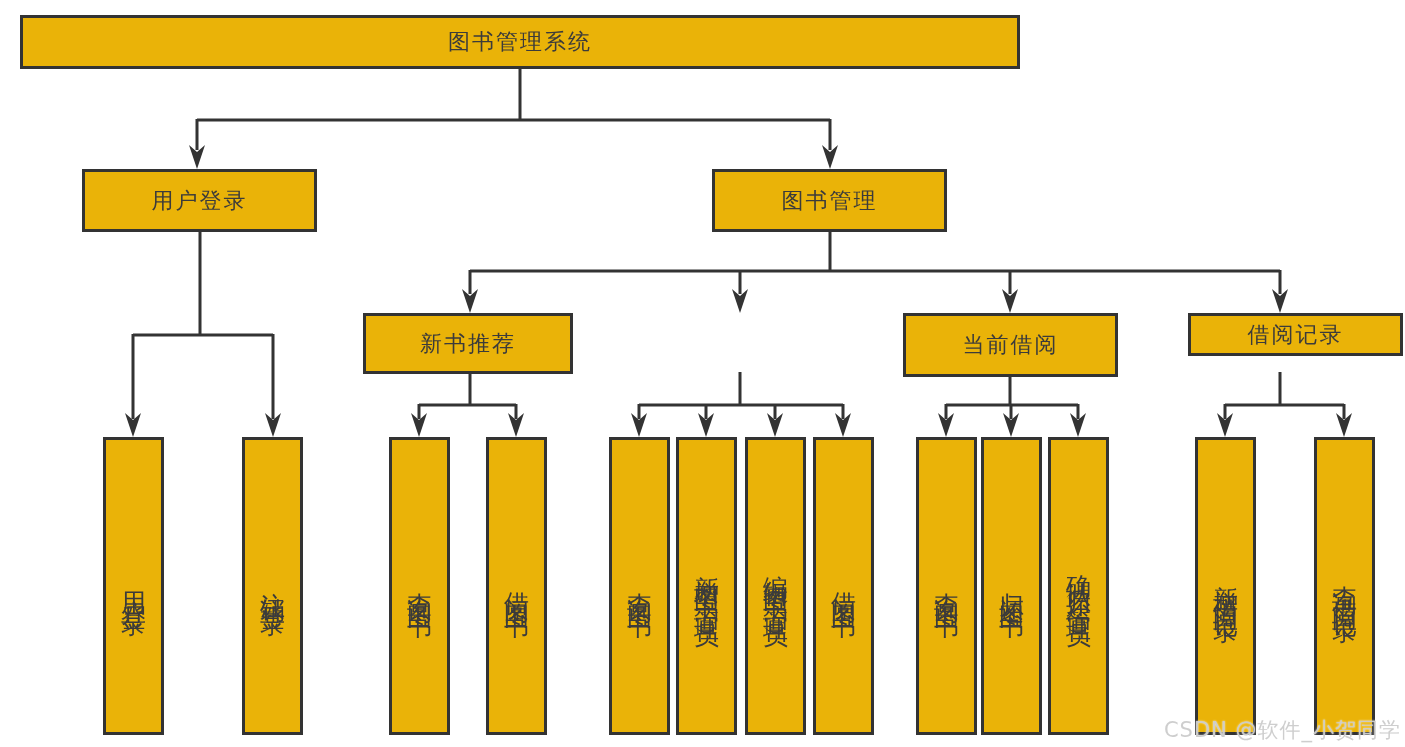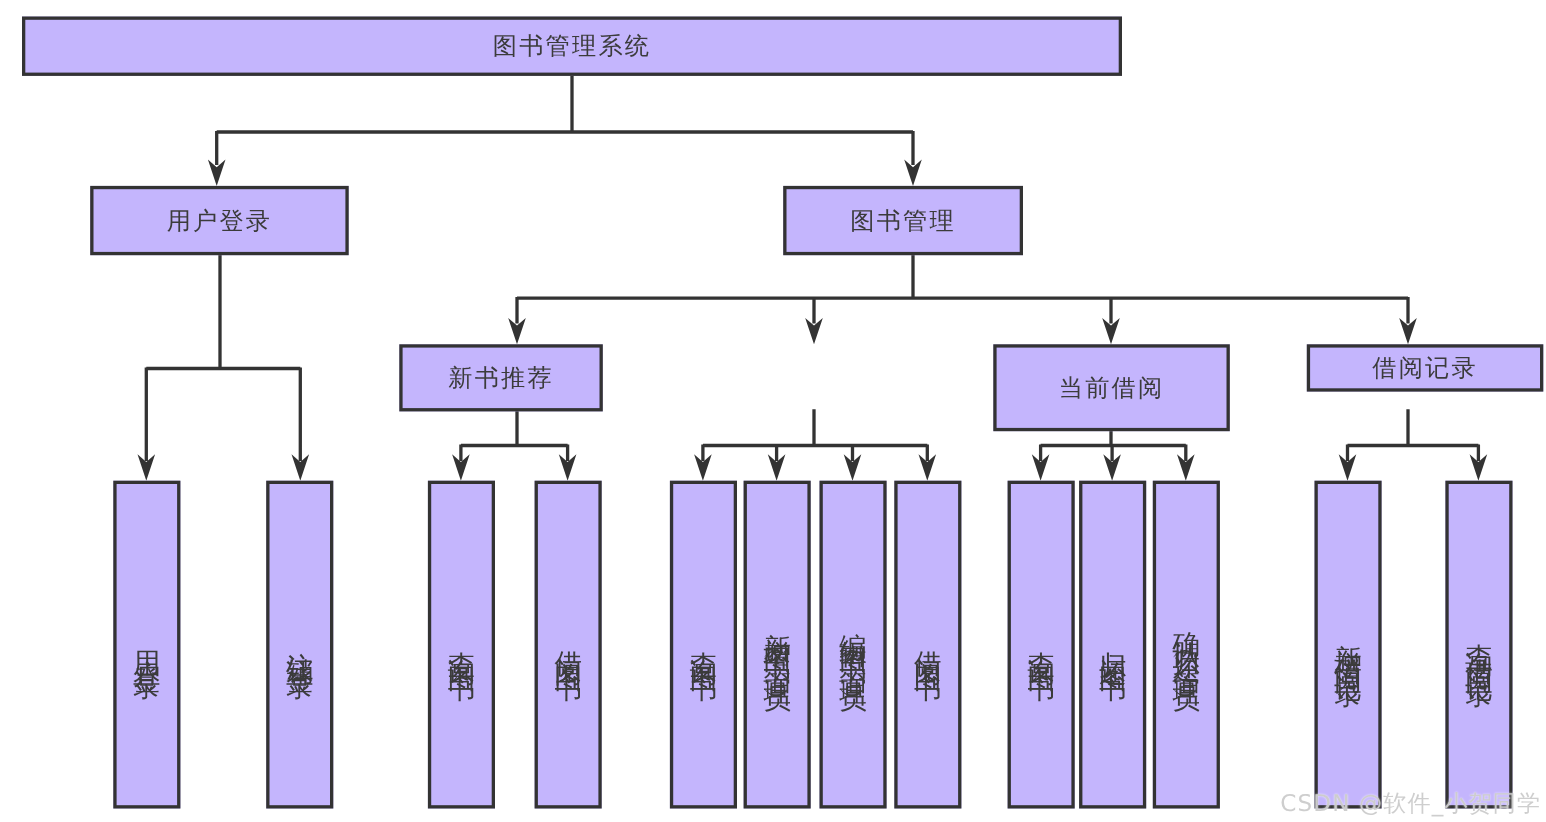--- a/index.html
+++ b/index.html
@@ -8,21 +8,21 @@
     background: #ffffff;
     font-family: "DejaVu Sans", "Liberation Sans", sans-serif;
     overflow: hidden;
   }
   .canvas { position: relative; width: 1405px; height: 747px; background: #ffffff; }
   svg.wires { position: absolute; left: 0; top: 0; z-index: 1; }
   .node {
     position: absolute; z-index: 2;
     box-sizing: border-box;
     border: 3px solid #333333;
-    background: #c4b5fd;
+    background: #eab308;
     color: #3b3b3b;
     display: flex; align-items: center; justify-content: center;
   }
   .node.h span {
     font-size: 22px; letter-spacing: 2px; white-space: nowrap;
   }
   .node.v span {
     writing-mode: vertical-rl;
     text-orientation: mixed;
     font-size: 25px; letter-spacing: 7px; line-height: 1;
@@ -75,28 +75,28 @@
       M1344 437 L1336 413 L1344 420 L1352 413 Z"></path>
   </svg>
 
   <div class="node h" style="left:20px; top:15px; width:1000px; height:54px">
     <span>图书管理系统</span>
   </div>
 
   <div class="node h" style="left:82px; top:169px; width:235px; height:63px">
     <span>用户登录</span>
   </div>
-  <div class="node h" style="left:712px; top:169px; width:218px; height:63px">
+  <div class="node h" style="left:712px; top:169px; width:235px; height:63px">
     <span>图书管理</span>
   </div>
 
-  <div class="node h" style="left:363px; top:313px; width:185px; height:61px">
+  <div class="node h" style="left:363px; top:313px; width:210px; height:61px">
     <span>新书推荐</span>
   </div>
-  <div class="node h" style="left:903px; top:313px; width:215px; height:79px">
+  <div class="node h" style="left:903px; top:313px; width:215px; height:64px">
     <span>当前借阅</span>
   </div>
   <div class="node h" style="left:1188px; top:313px; width:215px; height:43px">
     <span>借阅记录</span>
   </div>
 
   <div class="node v" style="left:103px; top:437px; width:61px; height:298px">
     <span>用户登录</span>
   </div>
   <div class="node v" style="left:242px; top:437px; width:61px; height:298px">

